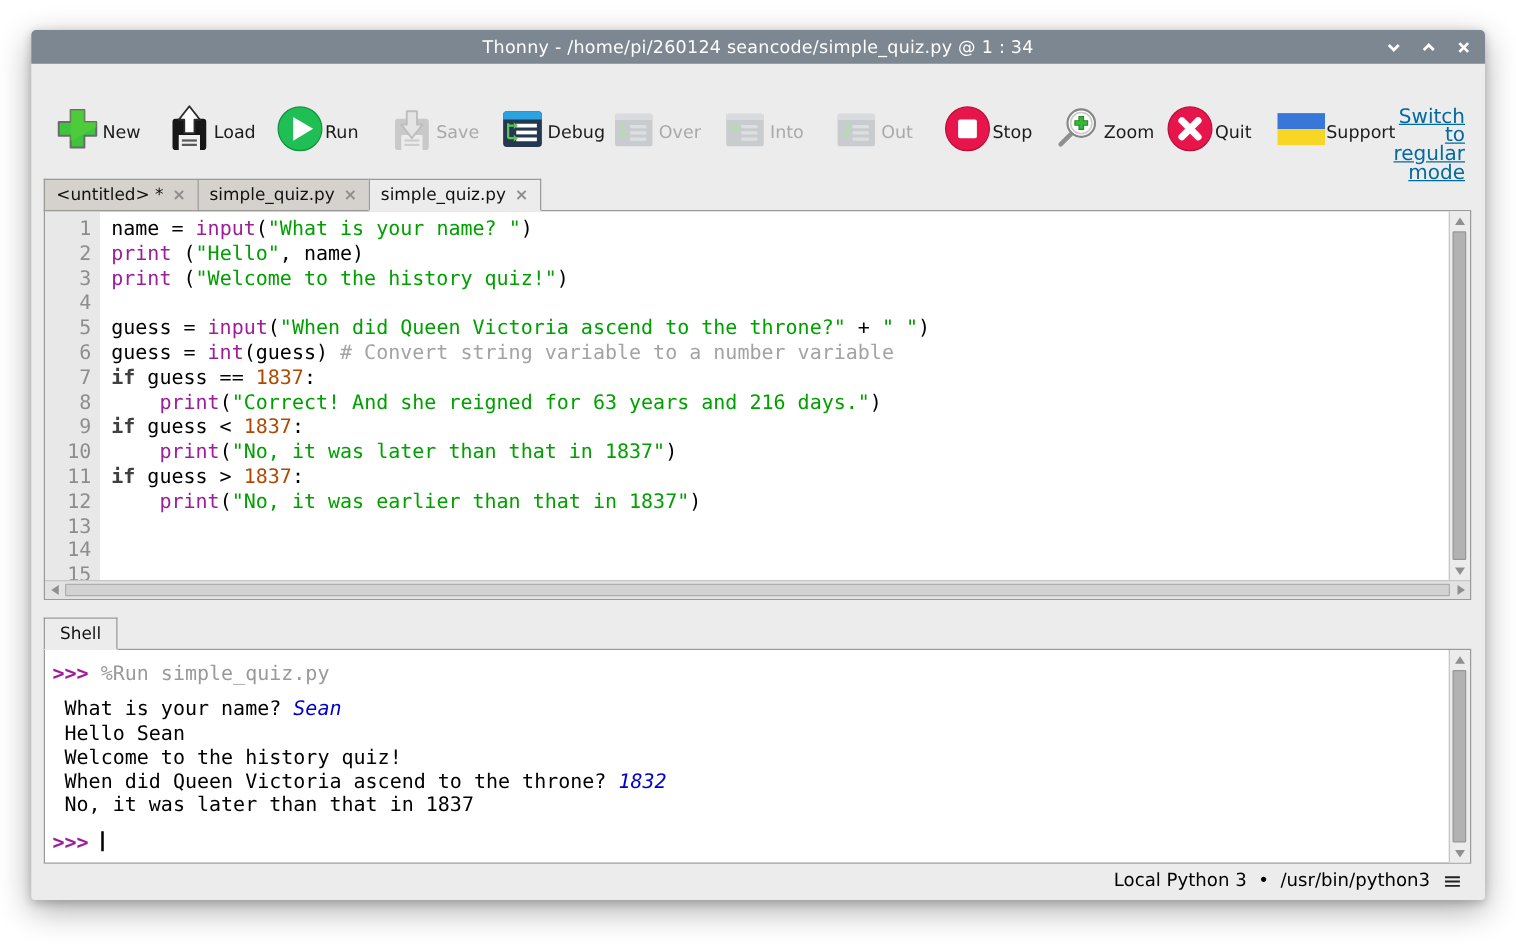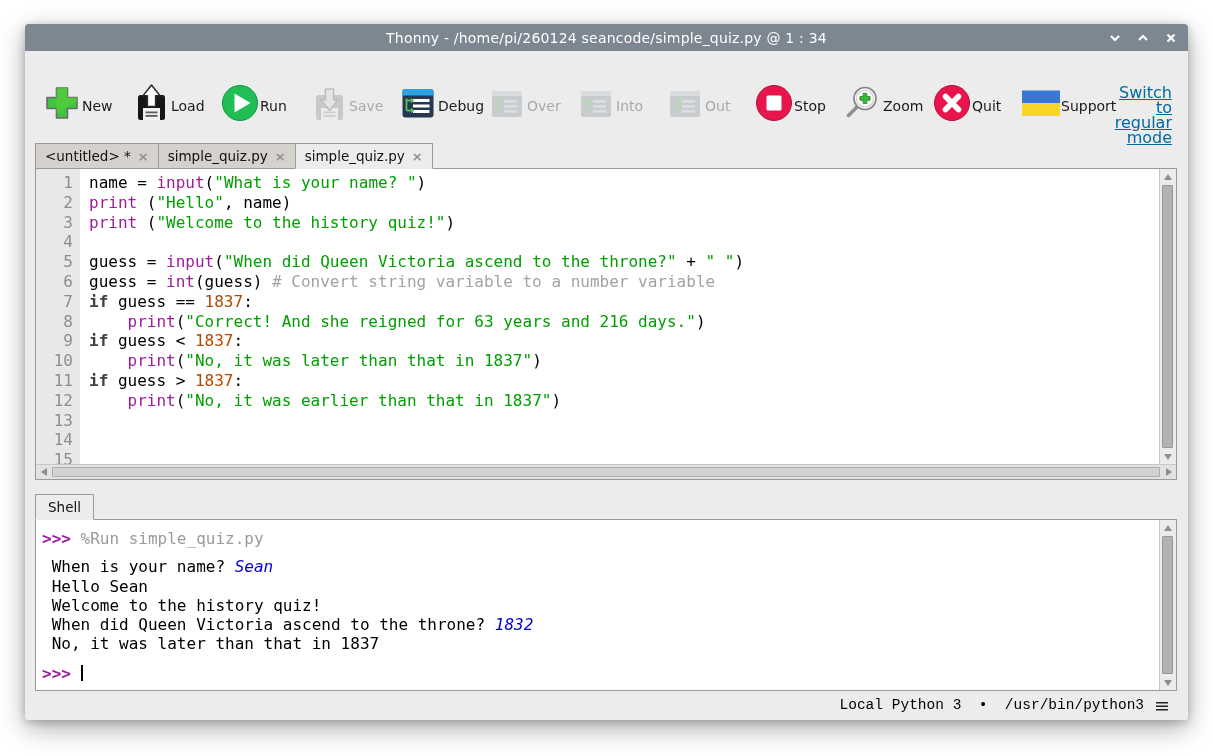--- a/index.html
+++ b/index.html
@@ -78,21 +78,21 @@
                font-size:13.5px; color:#111; margin-bottom:-1px; }
   .shell-box { position:relative; margin:0 11px 0 10px; height:172px;
                border:1px solid #9a9a9a; background:#ffffff; z-index:1; }
   .shell-content { position:absolute; left:0; right:17px; top:0; bottom:0; overflow:hidden;
                    padding:9px 0 0 6px; }
   .sline { white-space:pre; font-family:"DejaVu Sans Mono", monospace; font-size:16px; line-height:19.3px; }
   .cursor { display:inline-block; width:2px; height:16px; background:#000; vertical-align:-2px; }
   
   .statusbar { height:28px; display:flex; align-items:center; justify-content:flex-end;
                padding-right:18px; gap:10px; }
-  .status-text { font-size:14.5px; color:#000; white-space:pre;font-family:Liberation Mono, monospace; }
+  .status-text { font-size:14.5px; color:#000; white-space:pre; }
   .menu-icon { font-size:19px; color:#222; line-height:1; cursor:pointer; }
 </style>
 </head>
 <body>
 
 <div class="window">
 
   <div class="titlebar">
     <span class="title">Thonny - /home/pi/260124 seancode/simple_quiz.py @ 1 : 34</span>
     <span class="win-controls">
@@ -331,21 +331,21 @@
   </div>
 
   <div class="gap"></div>
 
   <div class="shell-tabrow">
     <div class="shell-tab">Shell</div>
   </div>
   <div class="shell-box">
     <div class="shell-content" id="shell-content">
         <div class="sline" style="margin-top: 0px;"><span class="tok-p">&gt;&gt;&gt; </span><span class="tok-g">%Run simple_quiz.py</span></div>
-        <div class="sline" style="margin-top: 9px;"><span class="tok-d"> When is your name? </span><span class="tok-i">Sean</span></div>
+        <div class="sline" style="margin-top: 9px;"><span class="tok-d"> What is your name? </span><span class="tok-i">Sean</span></div>
         <div class="sline" style="margin-top: 0px;"><span class="tok-d"> Hello Sean</span></div>
         <div class="sline" style="margin-top: 0px;"><span class="tok-d"> Welcome to the history quiz!</span></div>
         <div class="sline" style="margin-top: 0px;"><span class="tok-d"> When did Queen Victoria ascend to the throne? </span><span class="tok-i">1832</span></div>
         <div class="sline" style="margin-top: 0px;"><span class="tok-d"> No, it was later than that in 1837</span></div>
         <div class="sline" style="margin-top: 10px;"><span class="tok-p">&gt;&gt;&gt; </span><span class="cursor"></span></div>
       </div>
     <div class="vscroll full">
       <div class="sarr top">
           <div class="tri-up"></div>
         </div>

